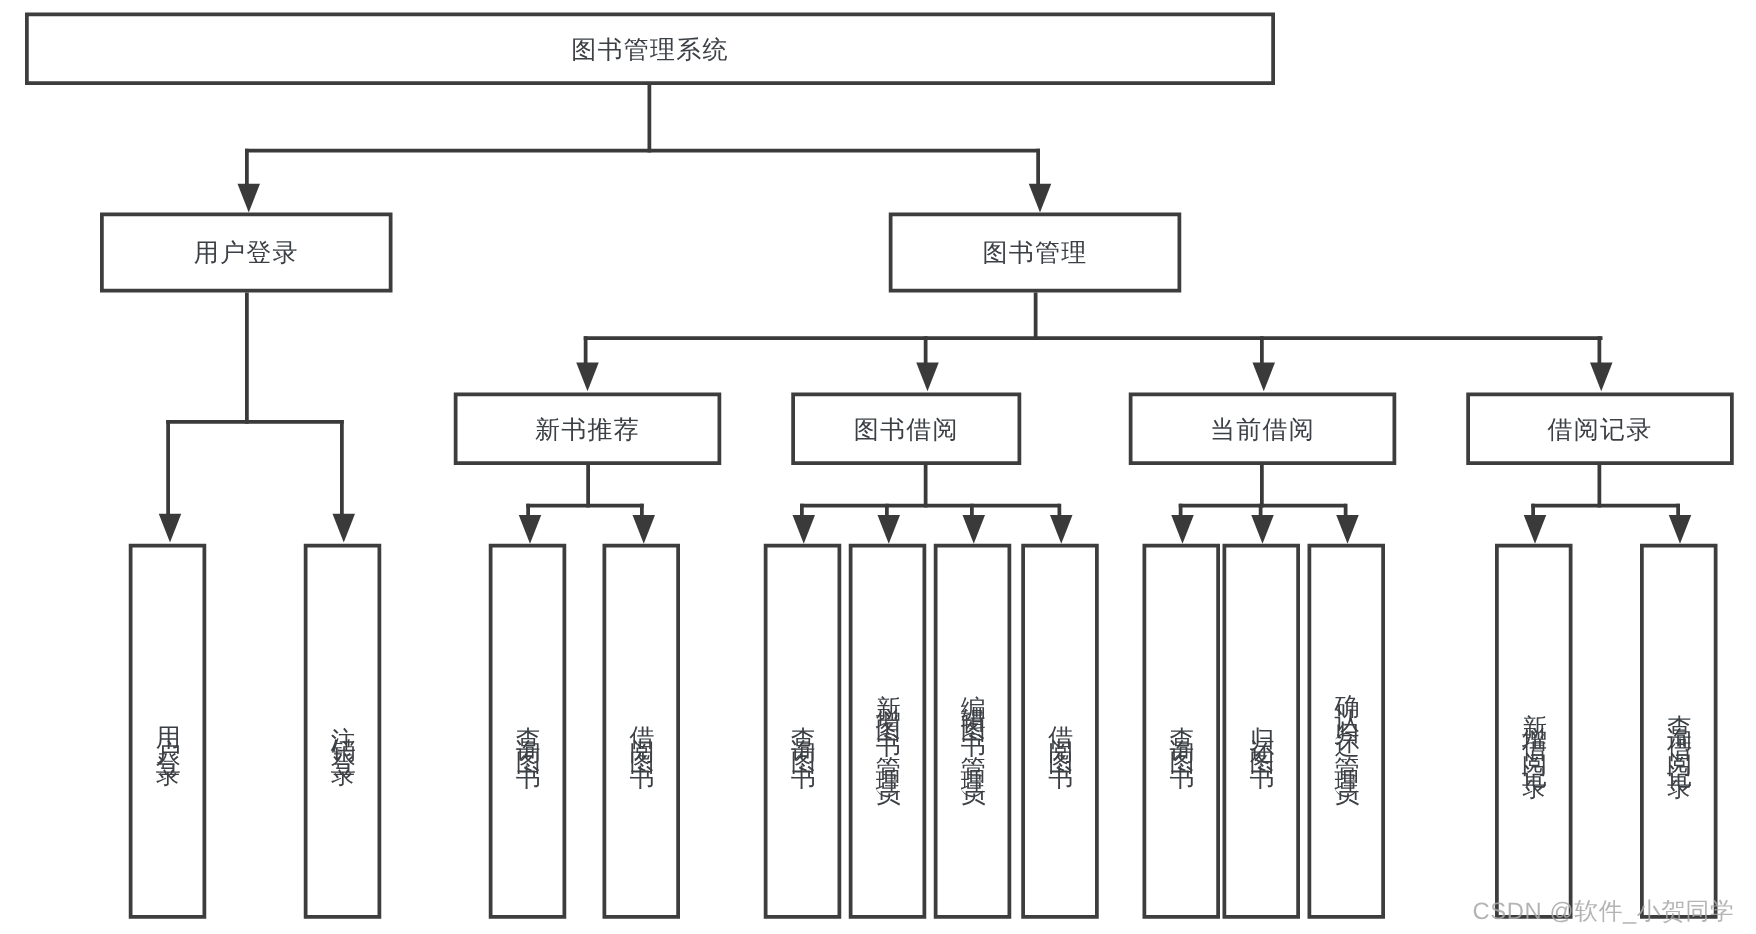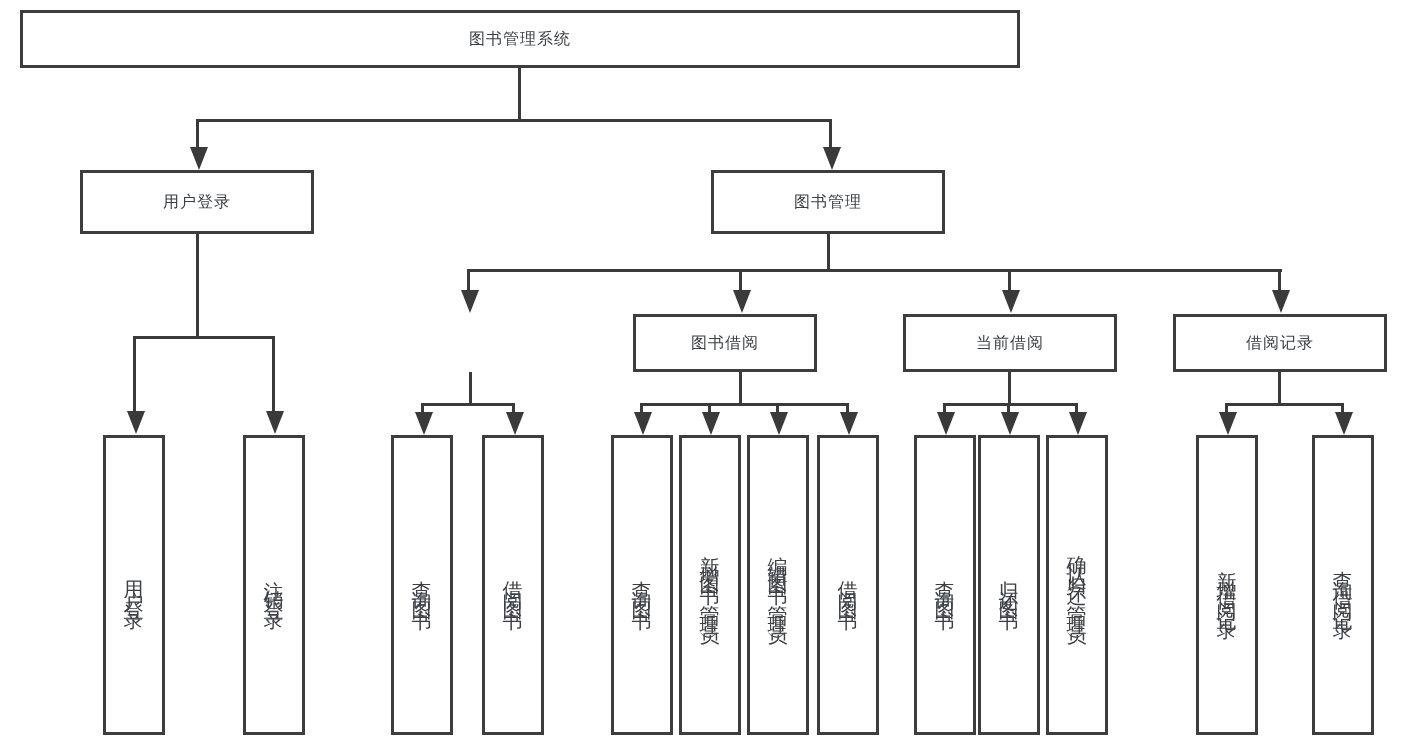--- a/index.html
+++ b/index.html
@@ -5,21 +5,21 @@
   html,body { margin:0; padding:0; background:#ffffff; }
   .canvas {
     position:relative; width:1405px; height:747px; background:#ffffff;
     font-family:"Liberation Sans", sans-serif; color:#3c4045; overflow:hidden;
   }
   .box {
     position:absolute; box-sizing:border-box;
     border:3px solid #3d3d3d; background:#ffffff;
     display:flex; align-items:center; justify-content:center;
   }
-  .hlabel { font-size:16px; letter-spacing:1px; white-space:nowrap; }
+  .hlabel { font-size:20px; letter-spacing:1px; white-space:nowrap; }
   .vtext {
     writing-mode:vertical-rl; text-orientation:mixed;
     line-height:1; font-size:20px; letter-spacing:10px; white-space:nowrap;
   }
   .vline, .hline { position:absolute; background:#3a3a3a; }
   .vline { width:3px; }
   .hline { height:3px; }
   .tri {
     position:absolute; width:0; height:0;
     border-left:9px solid transparent; border-right:9px solid transparent;
@@ -65,20 +65,23 @@
   <div class="hline" style="left:467px;top:269px;width:815px;"></div>
   <div class="vline" style="left:467px;top:269px;height:24px;"></div>
   <div class="tri" style="left:461px;top:290px;"></div>
   <div class="vline" style="left:739px;top:269px;height:24px;"></div>
   <div class="tri" style="left:733px;top:290px;"></div>
   <div class="vline" style="left:1008px;top:269px;height:24px;"></div>
   <div class="tri" style="left:1002px;top:290px;"></div>
   <div class="vline" style="left:1278px;top:269px;height:24px;"></div>
   <div class="tri" style="left:1272px;top:290px;"></div>
 
+  <div class="box" style="left:363px;top:314px;width:214px;height:58px;">
+    <span class="hlabel">新书推荐</span>
+  </div>
   <div class="box" style="left:633px;top:314px;width:184px;height:58px;">
     <span class="hlabel">图书借阅</span>
   </div>
   <div class="box" style="left:903px;top:314px;width:214px;height:58px;">
     <span class="hlabel">当前借阅</span>
   </div>
   <div class="box" style="left:1173px;top:314px;width:214px;height:58px;">
     <span class="hlabel">借阅记录</span>
   </div>
 
@@ -153,14 +156,15 @@
     <span class="vtext">确认归还（管理员）</span>
   </div>
 
   <div class="box" style="left:1196px;top:435px;width:62px;height:300px;">
     <span class="vtext">新增借阅记录</span>
   </div>
   <div class="box" style="left:1312px;top:435px;width:62px;height:300px;">
     <span class="vtext">查询借阅记录</span>
   </div>
 
+  <div class="watermark">CSDN @软件_小贺同学</div>
 
 </div>
 
 </body></html>

